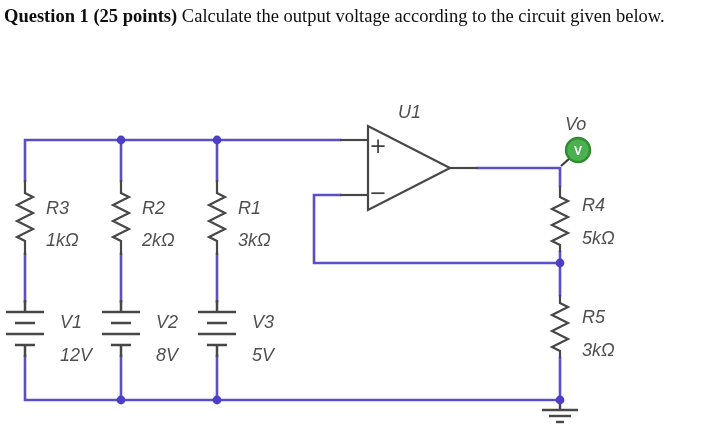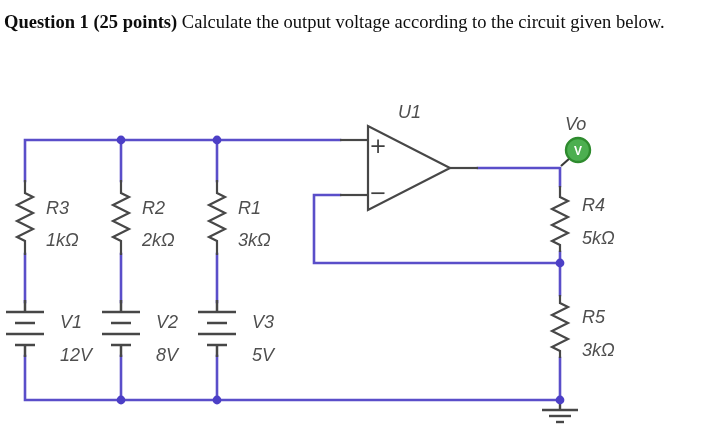--- a/index.html
+++ b/index.html
@@ -2,21 +2,21 @@
 <html><head>
 <meta charset="utf-8">
 <style>
   html,body { margin:0; padding:0; background:#ffffff; }
   .stage {
     position:relative; width:724px; height:431px;
     background:#ffffff; overflow:hidden;
     font-family:"Liberation Serif", serif;
   }
   .title {
-    position:absolute; left:4px; top:11px; width:718px;
+    position:absolute; left:4px; top:5px; width:718px;
     font-size:18.5px; line-height:1.25; color:#0d0d0d;
     font-family:"Liberation Serif", serif;
   }
   .title .tb { font-weight:bold; }
   svg.circuit { position:absolute; left:0; top:0; display:block; }
   text.clabel {
     font-family:"Liberation Sans", sans-serif;
     font-style:italic; font-size:18px; fill:#4f4f4f;
   }
   text.opsign {

